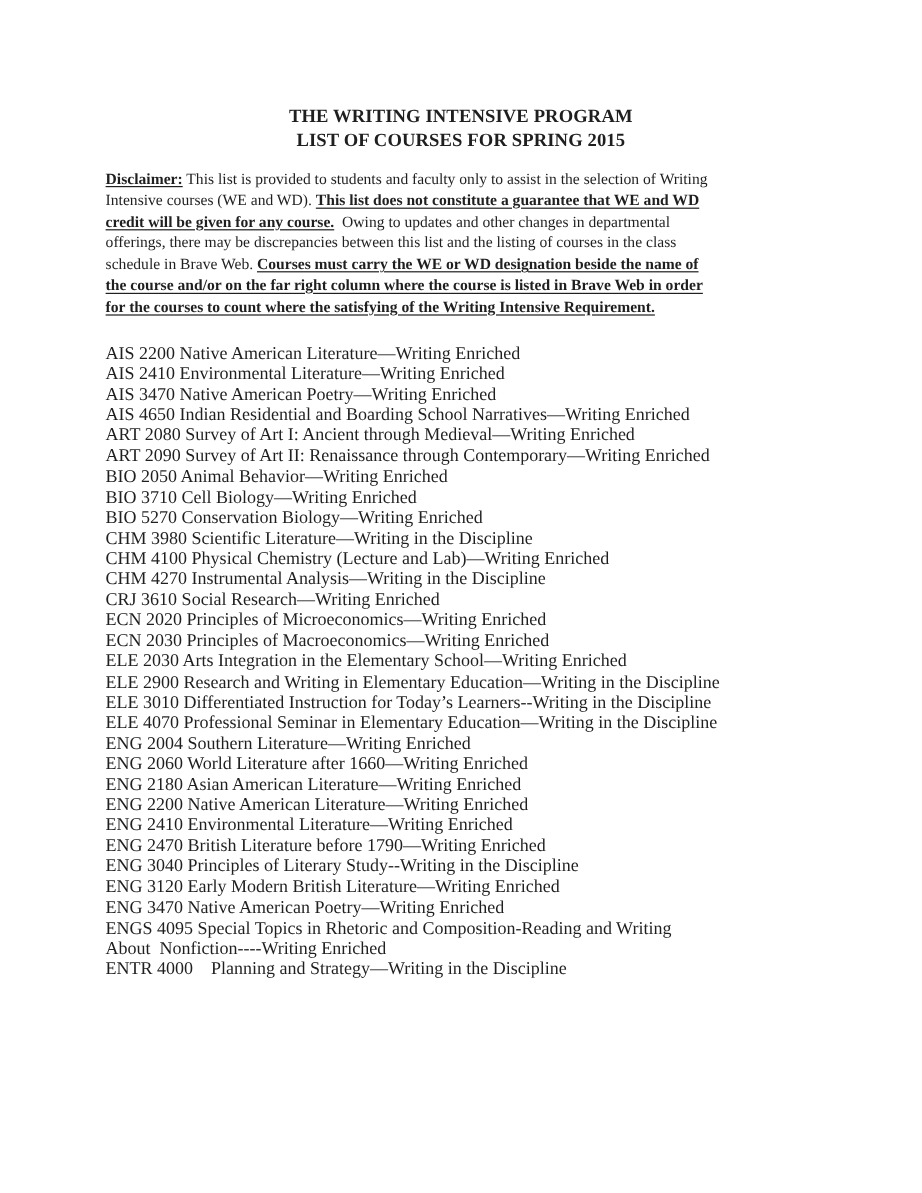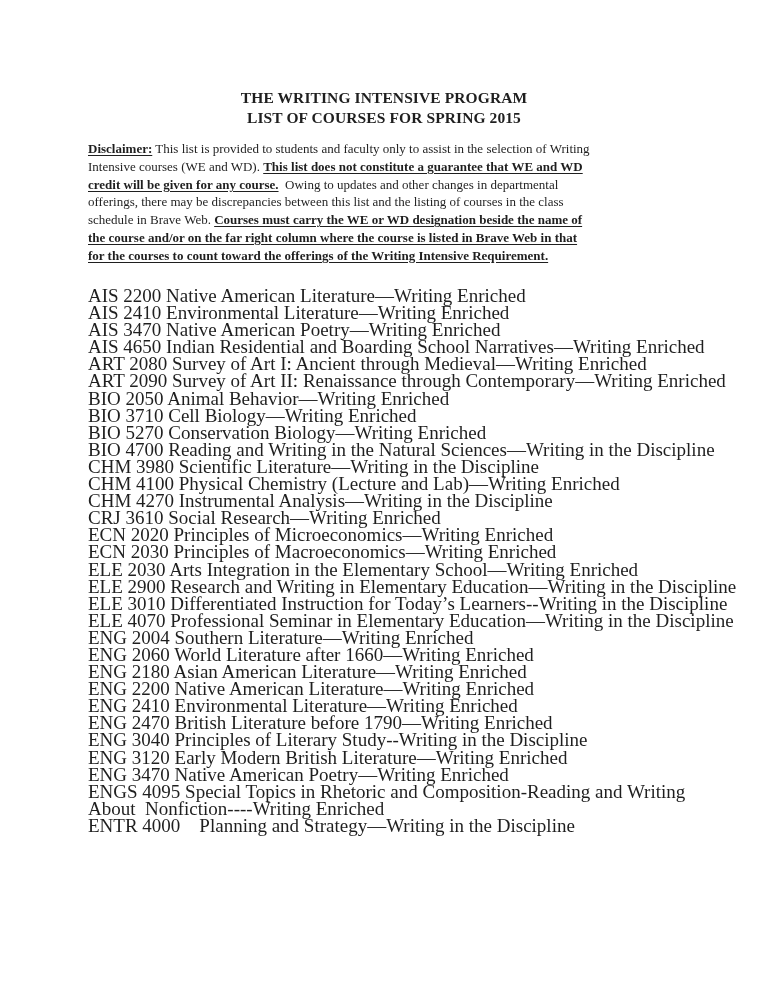--- a/index.html
+++ b/index.html
@@ -41,21 +41,21 @@
   .run-bold-underline {
     font-weight: bold;
     text-decoration: underline;
     text-underline-offset: 2px;
   }
   .course-list {
     position: absolute;
     top: 287px;
     left: 88px;
     width: 640px;
-    font-size: 19px;
+    font-size: 15px;
     line-height: 17.1px;
   }
   .course-line {
     white-space: pre;
   }
 </style>
 </head>
 <body>
 
 <div class="page">
@@ -64,35 +64,34 @@
     <div>THE WRITING INTENSIVE PROGRAM</div>
     <div>LIST OF COURSES FOR SPRING 2015</div>
   </div>
 
   <div class="disclaimer" id="disclaimer">
       <div class="line"><span class="run-bold-underline">Disclaimer:</span><span> This list is provided to students and faculty only to assist in the selection of Writing</span></div>
       <div class="line"><span>Intensive courses (WE and WD). </span><span class="run-bold-underline">This list does not constitute a guarantee that WE and WD</span></div>
       <div class="line"><span class="run-bold-underline">credit will be given for any course.</span><span>  Owing to updates and other changes in departmental</span></div>
       <div class="line"><span>offerings, there may be discrepancies between this list and the listing of courses in the class</span></div>
       <div class="line"><span>schedule in Brave Web. </span><span class="run-bold-underline">Courses must carry the WE or WD designation beside the name of</span></div>
-      <div class="line"><span class="run-bold-underline">the course and/or on the far right column where the course is listed in Brave Web in that</span></div>
-      <div class="line"><span class="run-bold-underline">for the courses to count toward the offerings of the Writing Intensive Requirement.</span></div>
+      <div class="line"><span class="run-bold-underline">the course and/or on the far right column where the course is listed in Brave Web in order</span></div>
+      <div class="line"><span class="run-bold-underline">for the courses to count where the satisfying of the Writing Intensive Requirement.</span></div>
     </div>
 
   <div class="course-list" id="course-list">
       <div class="course-line">AIS 2200 Native American Literature—Writing Enriched</div>
       <div class="course-line">AIS 2410 Environmental Literature—Writing Enriched</div>
       <div class="course-line">AIS 3470 Native American Poetry—Writing Enriched</div>
       <div class="course-line">AIS 4650 Indian Residential and Boarding School Narratives—Writing Enriched</div>
       <div class="course-line">ART 2080 Survey of Art I: Ancient through Medieval—Writing Enriched</div>
       <div class="course-line">ART 2090 Survey of Art II: Renaissance through Contemporary—Writing Enriched</div>
       <div class="course-line">BIO 2050 Animal Behavior—Writing Enriched</div>
       <div class="course-line">BIO 3710 Cell Biology—Writing Enriched</div>
       <div class="course-line">BIO 5270 Conservation Biology—Writing Enriched</div>
-      <div class="course-line">BIO 4700 Reading and Writing in the Natural Sciences—Writing in the Discipline</div>
       <div class="course-line">CHM 3980 Scientific Literature—Writing in the Discipline</div>
       <div class="course-line">CHM 4100 Physical Chemistry (Lecture and Lab)—Writing Enriched</div>
       <div class="course-line">CHM 4270 Instrumental Analysis—Writing in the Discipline</div>
       <div class="course-line">CRJ 3610 Social Research—Writing Enriched</div>
       <div class="course-line">ECN 2020 Principles of Microeconomics—Writing Enriched</div>
       <div class="course-line">ECN 2030 Principles of Macroeconomics—Writing Enriched</div>
       <div class="course-line">ELE 2030 Arts Integration in the Elementary School—Writing Enriched</div>
       <div class="course-line">ELE 2900 Research and Writing in Elementary Education—Writing in the Discipline</div>
       <div class="course-line">ELE 3010 Differentiated Instruction for Today’s Learners--Writing in the Discipline</div>
       <div class="course-line">ELE 4070 Professional Seminar in Elementary Education—Writing in the Discipline</div>

